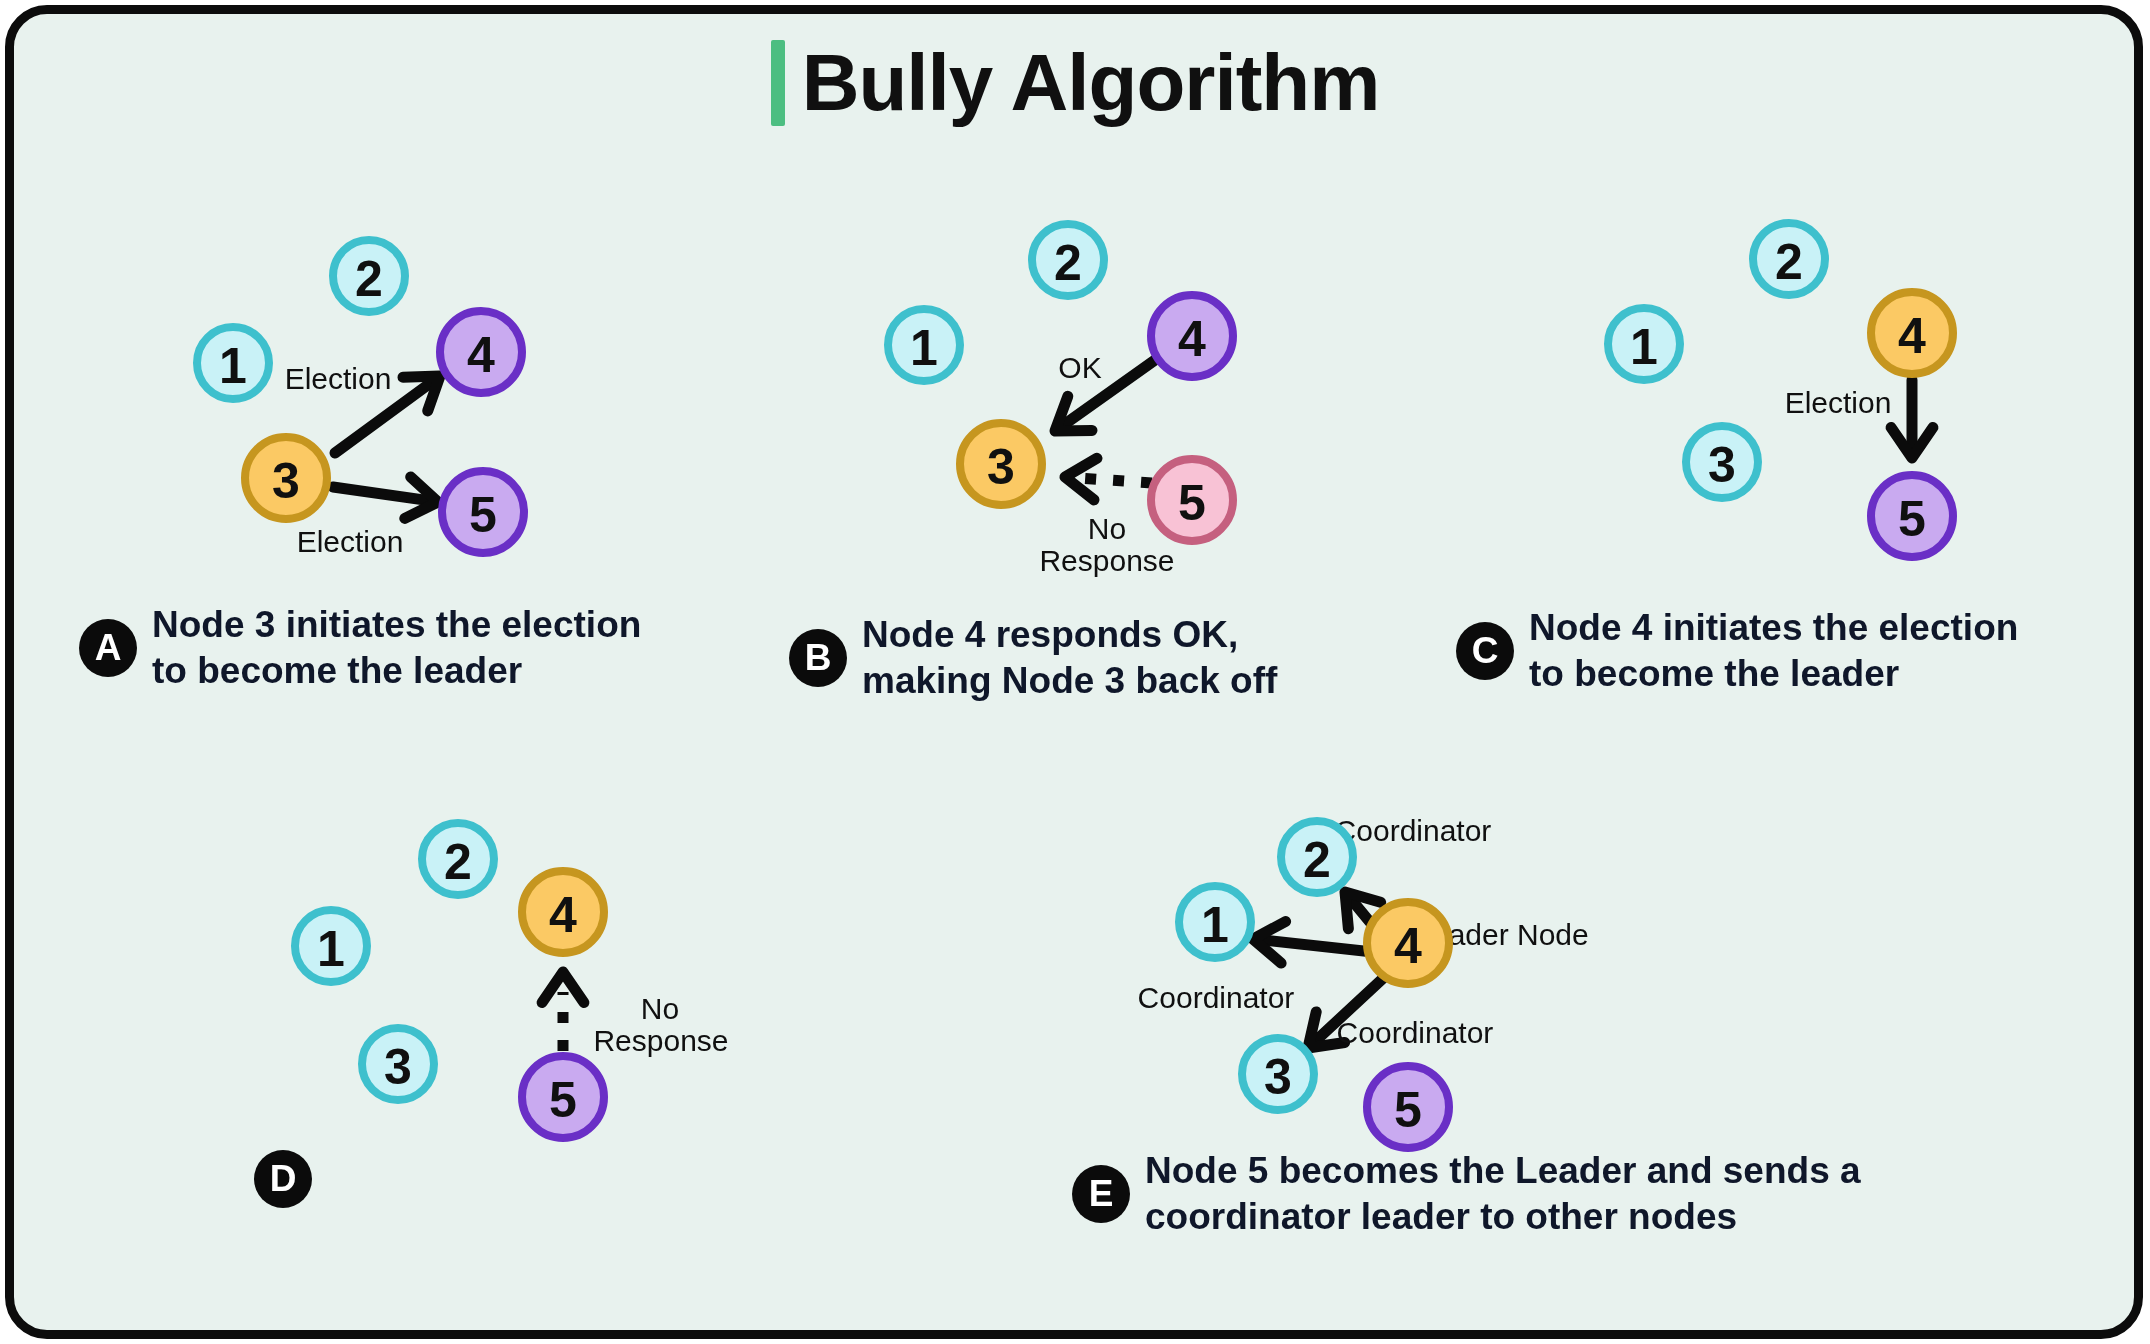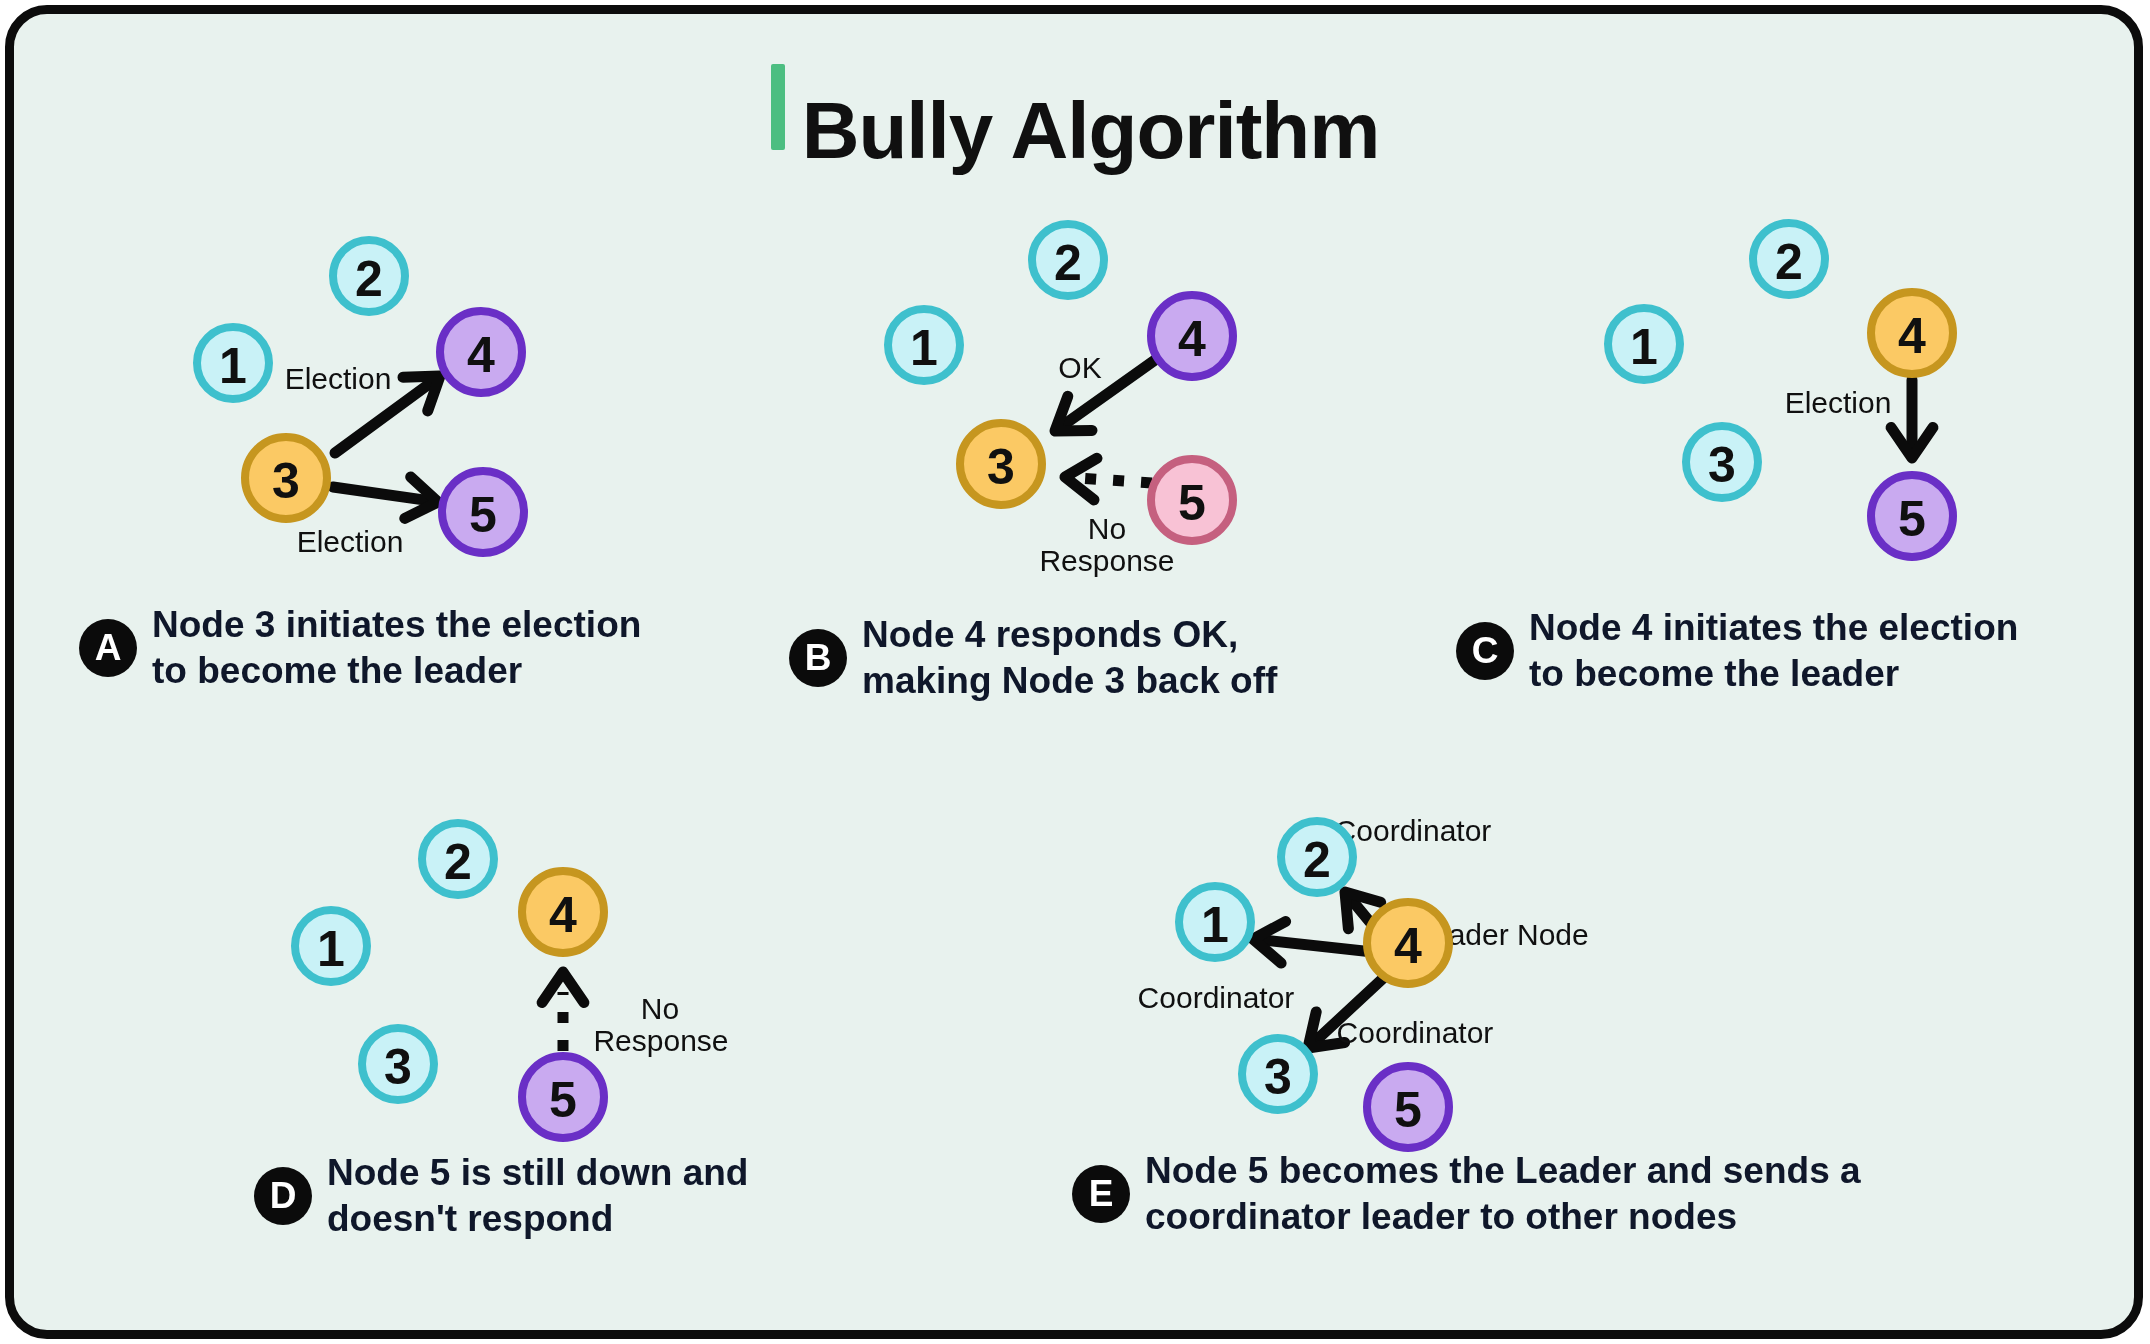--- a/index.html
+++ b/index.html
@@ -33,21 +33,20 @@
     background: var(--accent, #4cbe81);
     border-radius: 2px;
   }
   .title-text {
     font-size: 80px;
     font-weight: 800;
     letter-spacing: -1px;
     color: #101010;
     line-height: 86px;
     white-space: nowrap;
-    margin-top: 48px;
   }
   svg.diagram {
     position: absolute;
     left: 0; top: 0;
   }
   .caption {
     position: absolute;
     display: flex;
     align-items: center;
     gap: 15px;
@@ -251,24 +250,20 @@
       </div>
       <div class="caption" style="left: 1456px; top: 605px;">
         <div class="badge">C</div>
         <div class="cap-text">
           <div>Node 4 initiates the election</div>
           <div>to become the leader</div>
         </div>
       </div>
       <div class="caption" style="left: 254px; top: 1150px;">
         <div class="badge">D</div>
-        <div class="cap-text">
-          <div>Node 5 is still down and</div>
-          <div>doesn't respond</div>
-        </div>
       </div>
       <div class="caption" style="left: 1072px; top: 1148px;">
         <div class="badge">E</div>
         <div class="cap-text">
           <div>Node 5 becomes the Leader and sends a</div>
           <div>coordinator leader to other nodes</div>
         </div>
       </div>
     </div>
 </div>

